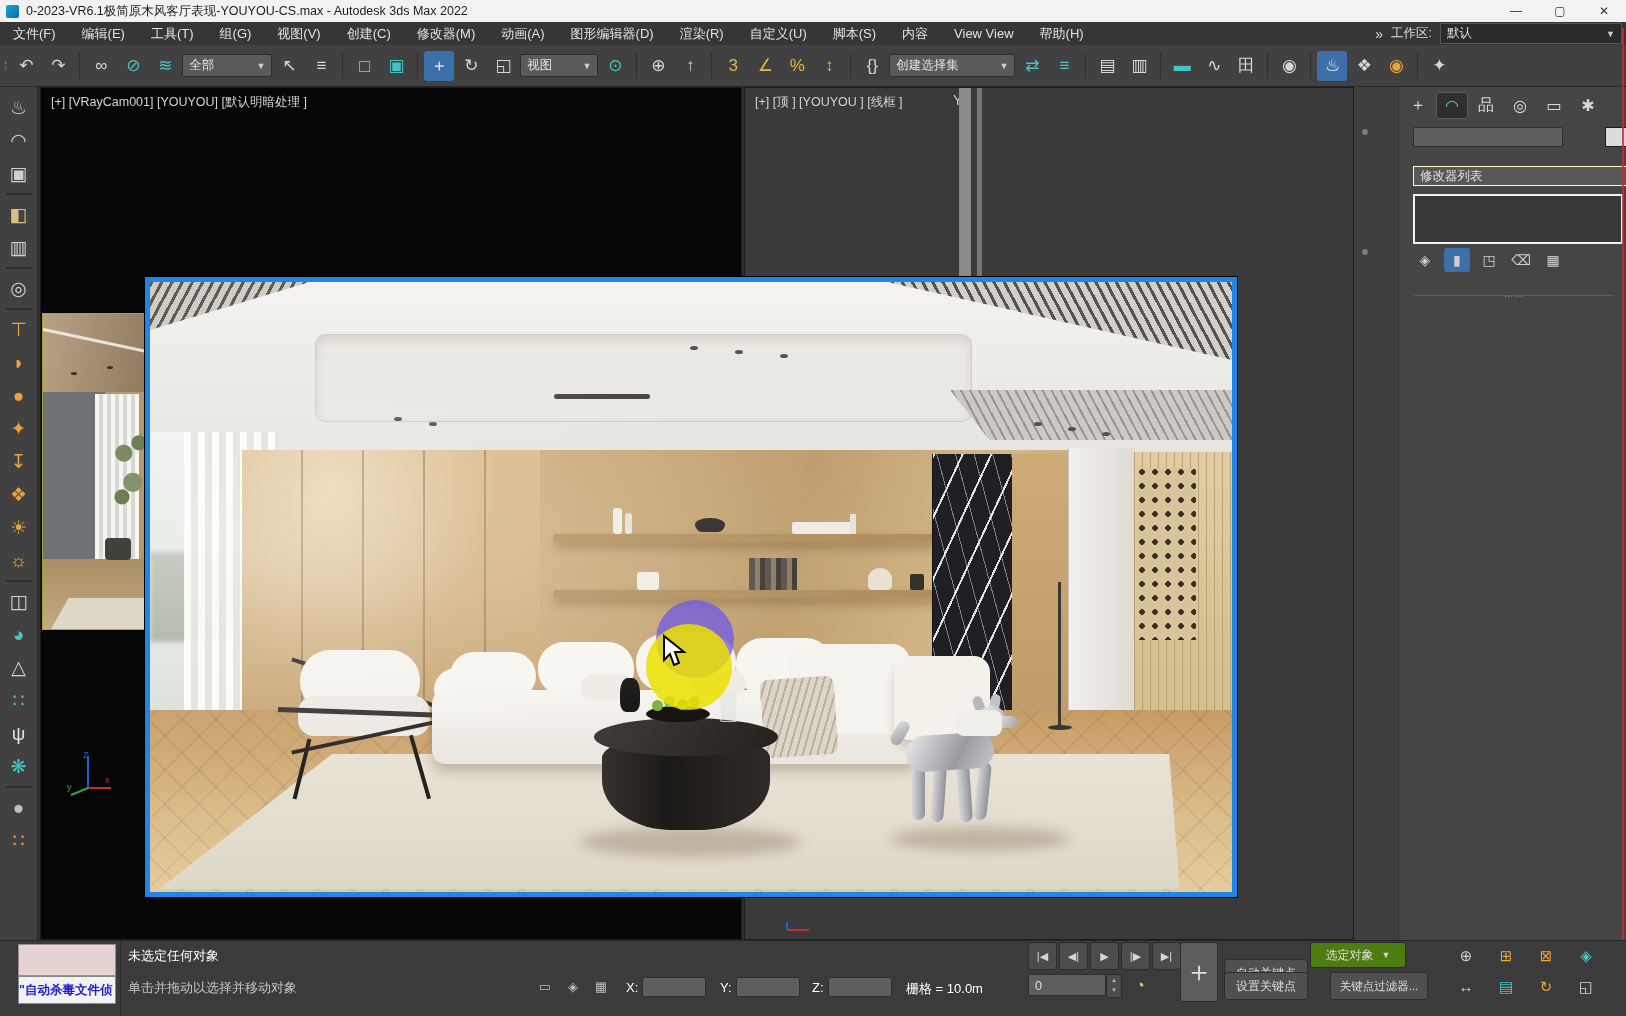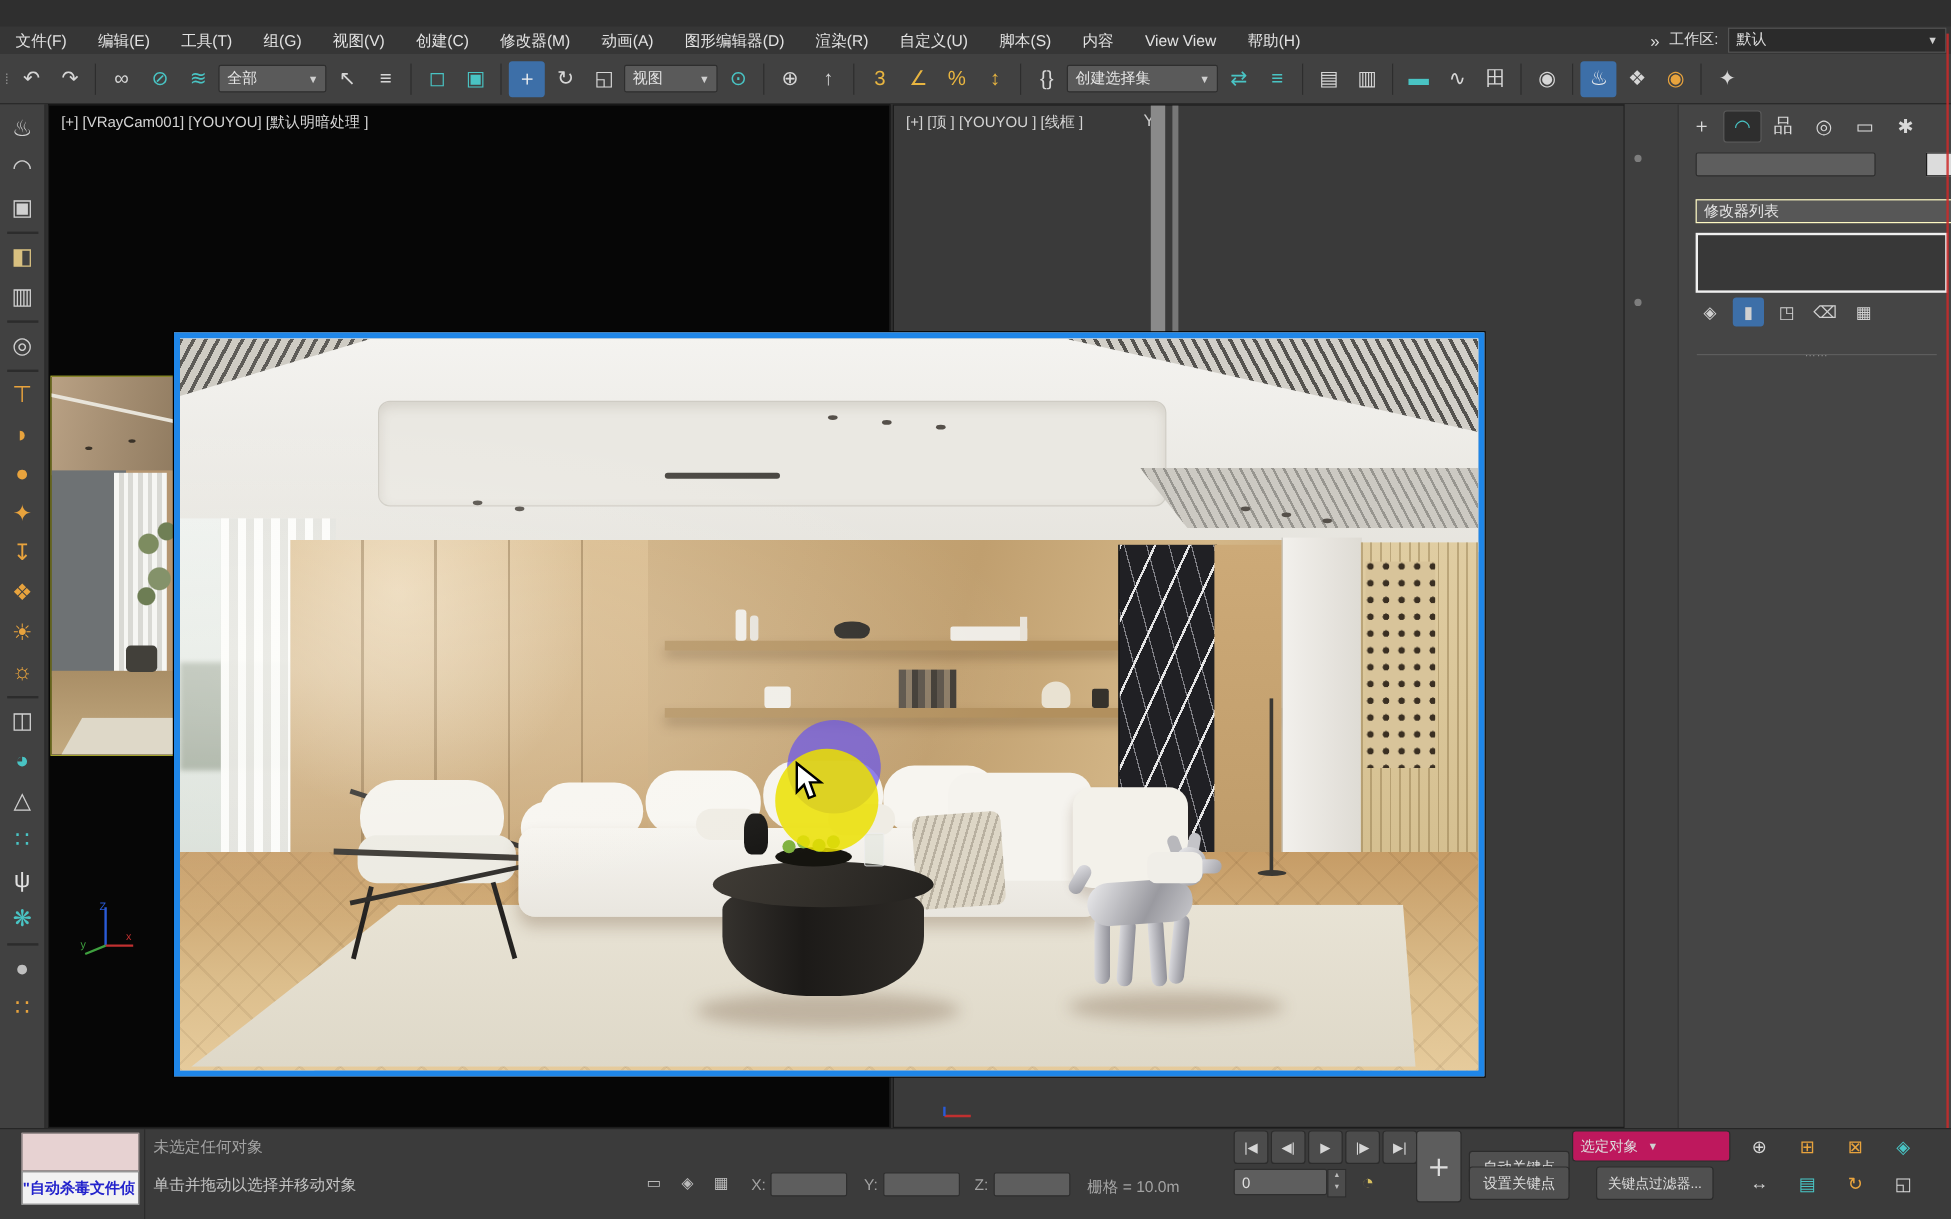--- a/index.html
+++ b/index.html
@@ -45,35 +45,43 @@
   #cprail{position:absolute;left:0;top:0;width:44px;height:853px;background:#3f3f3f;border-right:1px solid #333;}
   .raildot{position:absolute;left:8px;width:6px;height:6px;border-radius:50%;background:#7d7d7d;}
   #cptabs{position:absolute;left:48px;top:5px;display:flex;gap:2px;}
   .cptab{width:32px;height:27px;display:flex;align-items:center;justify-content:center;font-size:16px;color:#d8d8d8;border-radius:3px;}
   .cptab.active{background:#2e2e2e;color:#49c4c4;border:1px solid #5a5a5a;box-sizing:border-box;}
   #stackbtns{position:absolute;left:58px;top:161px;display:flex;gap:6px;}
   .stkb{width:26px;height:24px;display:flex;align-items:center;justify-content:center;font-size:14px;color:#d0d0d0;border-radius:3px;}
   .stkb.active{background:#3d6fa8;}
   
   #statusbar{left:0;top:940px;width:1626px;height:76px;background:#3b3b3b;border-top:1px solid #262626;}
-  .sbtext{position:absolute;color:#a3a3a3;font-size:13px;white-space:nowrap;}
+  .sbtext{position:absolute;color:#ffffff;font-size:13px;white-space:nowrap;}
   .field{position:absolute;background:#5e5e5e;border:1px solid #2e2e2e;border-radius:2px;}
   .btn{position:absolute;background:#505050;border:1px solid #2c2c2c;border-radius:3px;color:#dedede;
     font-size:12px;display:flex;align-items:center;justify-content:center;white-space:nowrap;}
   
   #renderwin{left:145px;top:277px;width:1092px;height:620px;border:5px solid #1f86e8;box-sizing:border-box;
     box-shadow:0 0 0 1px #000;background:#ddd8d0;}
   #scene{position:absolute;left:0;top:0;width:1082px;height:610px;overflow:hidden;}
   #safestrip{position:absolute;left:1px;top:225px;width:106px;height:315px;border:1px solid #a5a52f;overflow:hidden;background:#000;}
 </style>
 </head>
 <body>
 
 <div id="app">
 
+  <div id="titlebar" class="abs">
+    <div id="appicon"></div>
+    <div>0-2023-VR6.1极简原木风客厅表现-YOUYOU-CS.max - Autodesk 3ds Max 2022</div>
+    <div style="flex:1"></div>
+    <div class="wctl">—</div>
+    <div class="wctl">▢</div>
+    <div class="wctl">✕</div>
+  </div>
 
   <div id="menubar" class="abs">
     <div class="menu-item">
         <span>文件(F)</span>
       </div>
       <div class="menu-item">
         <span>编辑(E)</span>
       </div>
       <div class="menu-item">
         <span>工具(T)</span>
@@ -566,21 +574,21 @@
         <div class="ico" style="width:27px;height:26px;font-size:11px;background:#4c4c4c;border:1px solid #2c2c2c;">
           <span>▶|</span>
         </div>
     </div>
     <div class="field" style="left:1028px;top:33px;width:78px;height:22px;color:#e0e0e0;font-size:12.5px;line-height:22px;padding-left:6px;box-sizing:border-box;">0</div>
     <div class="s" style="left:1106px;top:33px;width:14px;height:22px;background:#4c4c4c;border:1px solid #2c2c2c;color:#bbb;font-size:7px;text-align:center;line-height:10px;">▴<br>▾</div>
     <div class="ico" style="position:absolute;left:1128px;top:33px;width:24px;height:24px;color:#d8c060;">◔</div>
     <div class="btn" style="left:1180px;top:1px;width:36px;height:58px;font-size:28px;background:#5d5d5d;">＋</div>
     <div class="btn" style="left:1224px;top:18px;width:82px;height:26px;">自动关键点</div>
     <div class="btn" style="left:1224px;top:31px;width:82px;height:26px;">设置关键点</div>
-    <div class="btn" style="left:1310px;top:1px;width:132px;height:26px;justify-content:flex-start;padding:0 6px;box-sizing:border-box;background:#be185d;">
+    <div class="btn" style="left:1310px;top:1px;width:96px;height:26px;justify-content:center;padding:0 6px;box-sizing:border-box;background:#4d7c0f;">
       <span>选定对象</span>
       <span class="caret">▼</span>
     </div>
     <div class="btn" style="left:1330px;top:31px;width:96px;height:26px;font-size:11.5px;">关键点过滤器...</div>
     <div class="s" style="left:1448px;top:1px;width:160px;display:flex;flex-wrap:wrap;gap:4px;">
       <div class="ico" style="width:36px;height:27px;font-size:15px;">
           <span>⊕</span>
         </div>
         <div class="ico" style="width: 36px; height: 27px; font-size: 15px; color: rgb(232, 163, 61);">
           <span>⊞</span>

